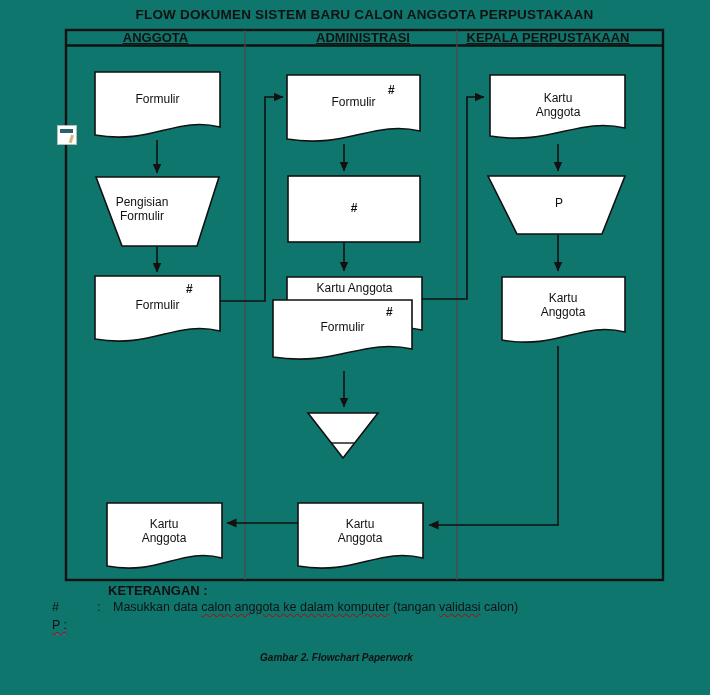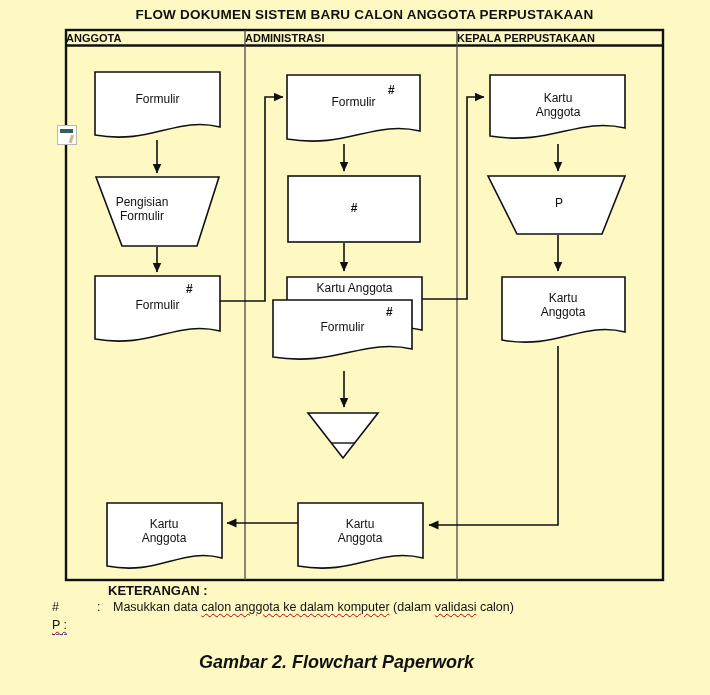--- a/index.html
+++ b/index.html
@@ -1,32 +1,32 @@
 <!DOCTYPE html>
 <html><head>
 <meta charset="utf-8">
 <style>
   html,body{margin:0;padding:0;background:#ffffff;}
-  .page{position:relative;width:710px;height:695px;background:#fef9c3;
+  .page{position:relative;width:710px;height:695px;background:#0f766e;
         font-family:"Liberation Sans",sans-serif;color:#111;overflow:hidden;}
   .abs{position:absolute;}
   .title{left:66px;top:7px;width:597px;text-align:center;font-weight:bold;font-size:13.5px;letter-spacing:.2px;}
-  .colhead{top:31px;height:14px;font-weight:bold;font-size:11px;line-height:14px;text-align:left;}
+  .colhead{top:31px;height:14px;font-weight:bold;font-size:13px;line-height:14px;text-align:center;text-decoration:underline;}
   .lbl{font-size:12px;line-height:13.5px;text-align:center;}
   .hash{font-size:12px;font-weight:bold;line-height:12px;}
   svg.canvas{position:absolute;left:0;top:0;}
   .ket-head{left:80px;top:583px;font-weight:bold;font-size:13px;margin-left:28px;}
   .ket{font-size:12.5px;line-height:15px;}
   .ket span{white-space:pre;}
   .wavy{text-decoration-line:underline;text-decoration-style:wavy;text-decoration-color:#c00000;
         text-decoration-thickness:1px;text-underline-offset:2px;margin-top:38px;}
   .term-p{text-decoration-line:underline;text-decoration-style:wavy;text-decoration-color:#c00000;
           text-decoration-thickness:1px;text-underline-offset:2px;
           border-bottom:1px dashed #3b6cc7;padding-bottom:1px;}
-  .caption{left:0;top:652px;width:673px;text-align:center;font-weight:bold;font-style:italic;font-size:18px;}
+  .caption{left:0;top:652px;width:673px;text-align:center;font-weight:bold;font-style:italic;font-size:10px;}
   .icon-box{left:57px;top:125px;width:20px;height:20px;background:#fff;border:1px solid #b9b9b9;box-sizing:border-box;}
   .icon-bar{position:absolute;left:2px;top:3px;width:13px;height:4px;background:#2d5f6d;}
   .icon-squiggle{position:absolute;left:6px;top:8px;width:6px;height:8px;border-right:3px solid #cfa76b;transform:rotate(18deg);opacity:.85;}
 </style>
 </head>
 <body>
 
 <div class="page">
 
   <div class="abs title">FLOW DOKUMEN SISTEM BARU CALON ANGGOTA PERPUSTAKAAN</div>
@@ -99,21 +99,21 @@
   <div class="abs icon-box">
     <div class="icon-bar"></div>
     <div class="icon-squiggle"></div>
   </div>
 
   <div class="abs ket-head">KETERANGAN :</div>
 
   <div class="abs ket" style="left:0;top:600px;width:710px;height:16px;">
     <span class="abs" style="left:52px;">#</span>
     <span class="abs" style="left:97px;">:</span>
-    <span class="abs" style="left:113px;width:560px;"><span>Masukkan data </span><span class="wavy">calon anggota ke dalam komputer</span><span> (dalam </span><span class="wavy">validasi</span><span> calon)</span></span>
+    <span class="abs" style="left:113px;width:560px;"><span>Masukkan data </span><span class="wavy">calon anggota ke dalam komputer</span><span> (tangan </span><span class="wavy">validasi</span><span> calon)</span></span>
   </div>
 
   <div class="abs ket" style="left:0;top:618px;width:710px;height:16px;">
     <span class="abs term-p" style="left:52px;">P :</span>
   </div>
 
   <div class="abs caption">Gambar 2. Flowchart Paperwork</div>
 
 </div>
 

